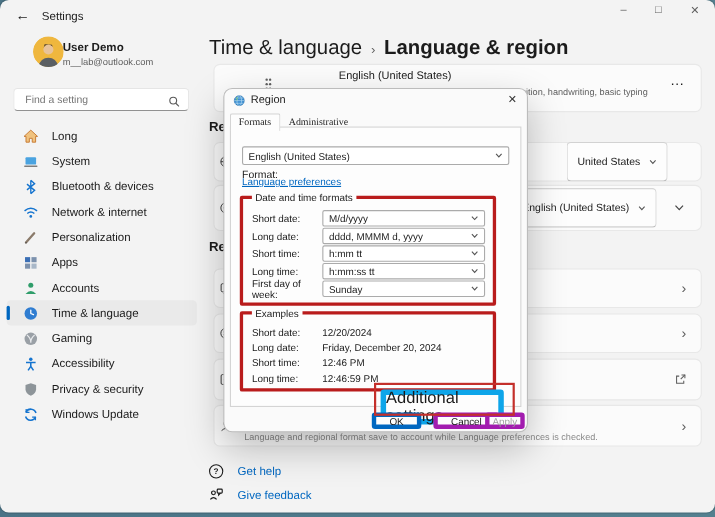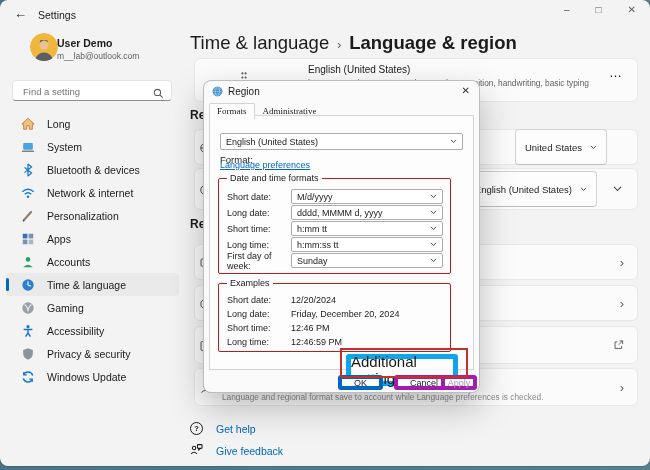--- a/index.html
+++ b/index.html
@@ -69,21 +69,21 @@
   .dlg-title{position:absolute;left:24px;top:5px;font-size:10px;}
   .dlg-close{position:absolute;right:9px;top:4px;font-size:10px;color:#333;}
   .dlg-tabs{position:absolute;left:5px;top:22px;display:flex;z-index:2;}
   .tab{padding:2px 7px 3px;font-size:9px;border:1px solid transparent;border-bottom:none;cursor:default;font-family:Liberation Serif, serif;}
   .tab.active{background:#fdfdfd;border-color:#d4d4d4;border-radius:2px 2px 0 0;position:relative;}
   .dlg-page{position:absolute;left:5px;right:5px;top:34px;height:255px;background:#fdfdfd;border:1px solid #d4d4d4;box-sizing:border-box;}
   .fmt-label{position:absolute;left:10px;top:6px;font-size:9.5px;margin-top:32px;}
   .combo{background:#fff;border:1px solid #ababab;border-radius:2px;display:flex;align-items:center;justify-content:space-between;padding:0 5px;font-size:9px;white-space:nowrap;box-sizing:border-box;}
   #combo-format{position:absolute;left:10px;right:10px;top:17px;height:17px;}
   .dlg-link{position:absolute;left:10px;top:44px;font-size:9px;color:#0067c0;text-decoration:underline;}
-  .groupbox{position:absolute;left:8px;right:22px;border:1px solid #b91c1c;border-radius:2px;}
+  .groupbox{position:absolute;left:8px;right:22px;border:3px solid #b91c1c;border-radius:2px;}
   .gb-label{position:absolute;top:-6px;left:8px;background:#fdfdfd;padding:0 3px;font-size:9px;}
   #gb-datetime{top:62px;height:94px;}
   #gb-examples{top:167px;height:67px;}
   .dt-row{position:absolute;left:8px;right:7px;height:15px;display:flex;align-items:center;}
   .dt-row .lbl{width:64px;flex:0 0 64px;font-size:9px;}
   .dt-row .combo{flex:1;height:15px;}
   .dt-row .val{font-size:9px;}
   .btn-additional{position:absolute;left:136px;top:238px;width:112px;height:32px;background:#fdfdfd;border:5px solid #0ea5e9;border-radius:3px;font-size:15px;display:flex;align-items:center;justify-content:center;box-sizing:border-box;}
   .red-box{position:absolute;left:130px;top:232px;width:124px;height:26px;border:2px solid #c4302b;z-index:3;pointer-events:none;}
   .dlg-btn{position:absolute;top:294px;height:15px;background:#fdfdfd;border:4px solid #a21caf;border-radius:3px;font-size:9px;display:flex;align-items:center;justify-content:center;box-sizing:border-box;}

